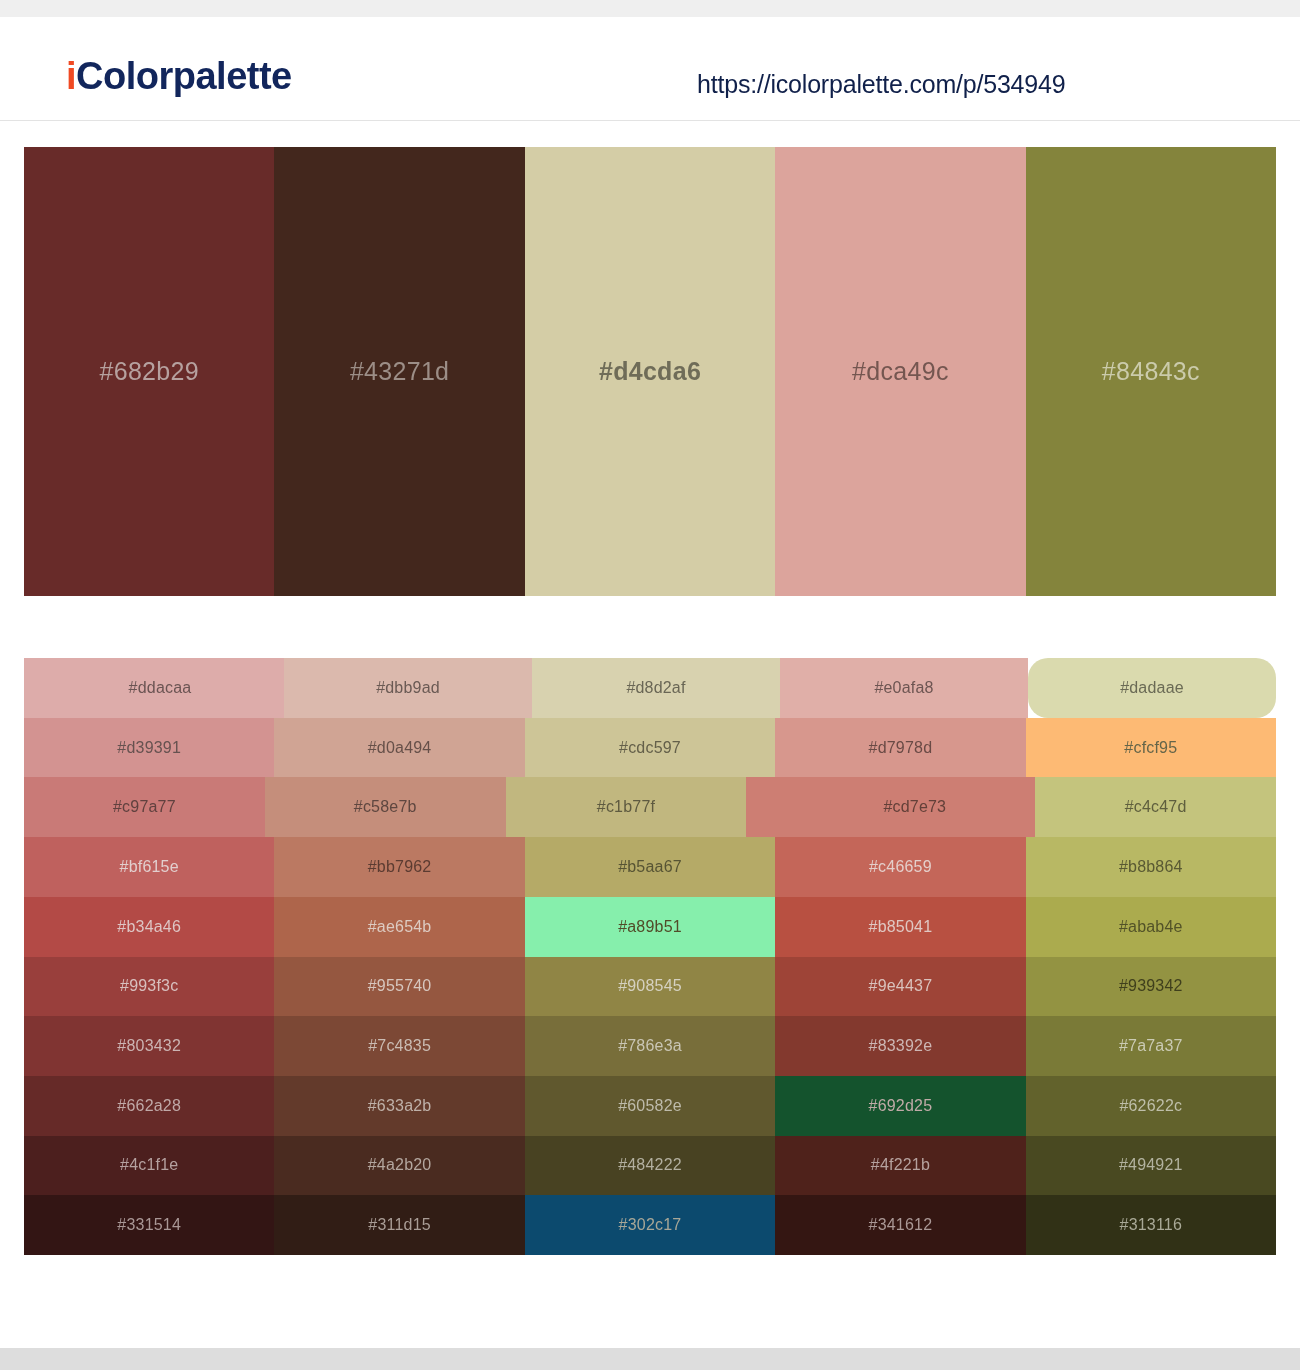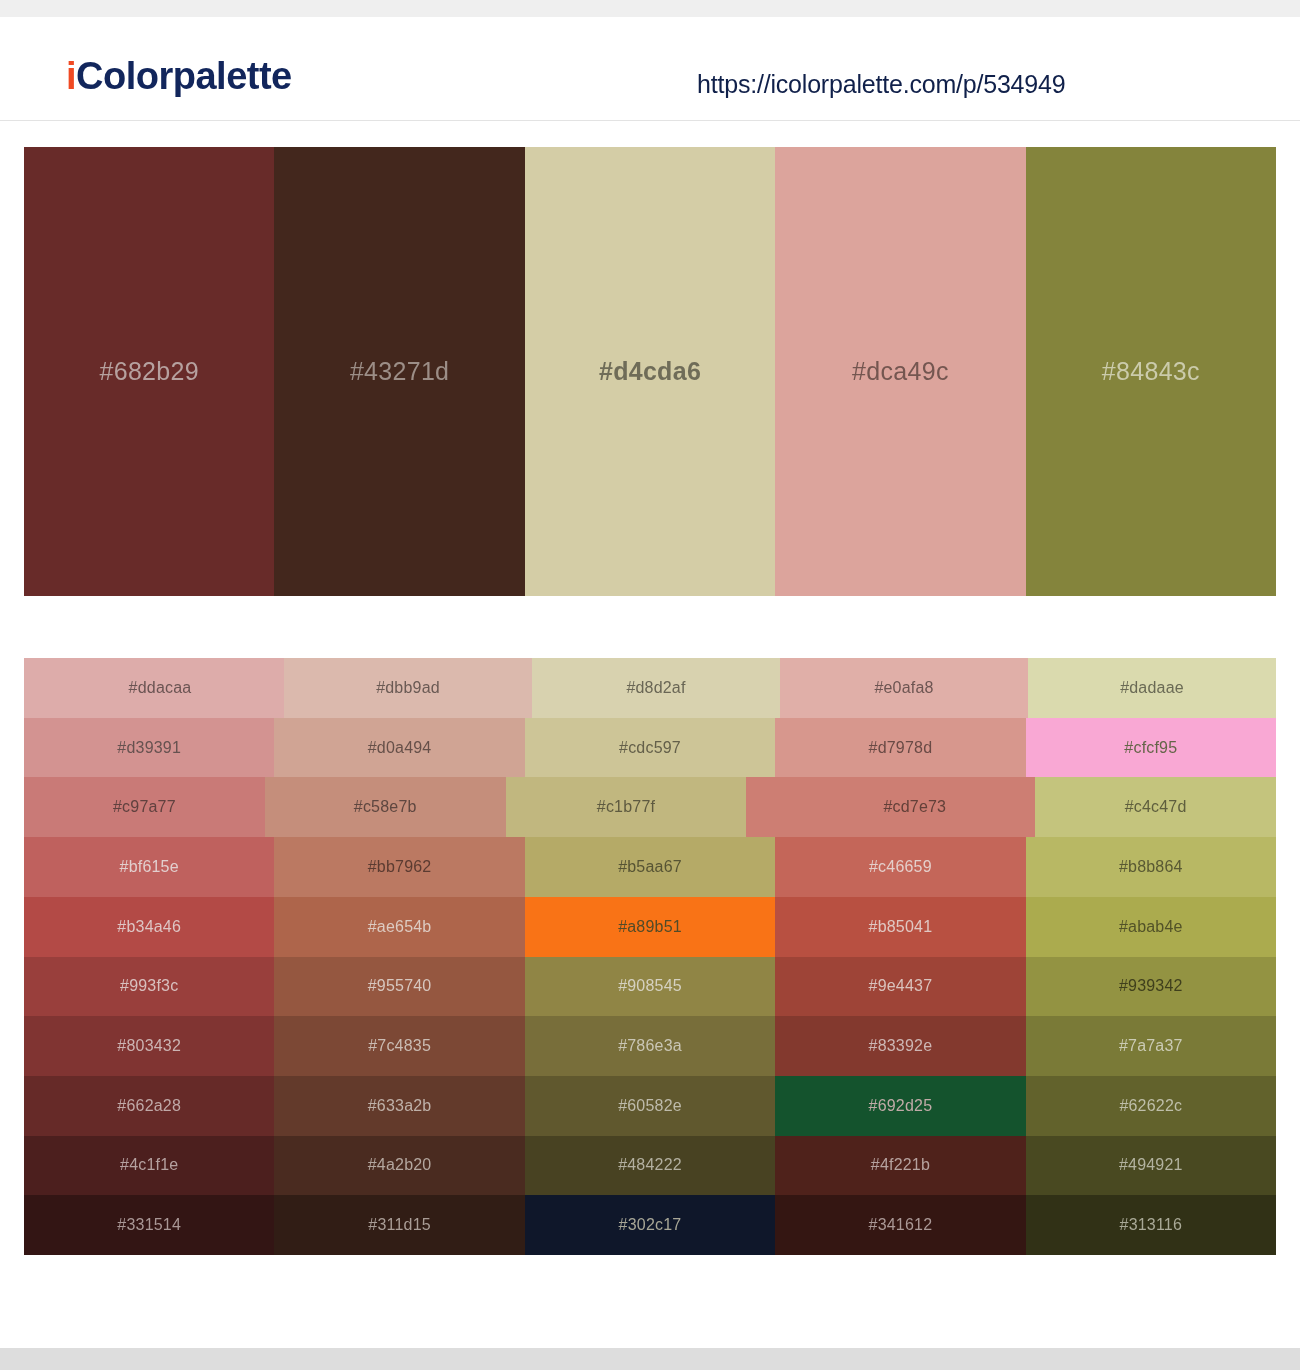--- a/index.html
+++ b/index.html
@@ -158,38 +158,38 @@
         </div>
         <div class="shade-cell" style="background: rgb(219, 185, 173);">
           <span class="shade-label" style="color: rgb(106, 90, 84);">#dbb9ad</span>
         </div>
         <div class="shade-cell" style="background: rgb(216, 210, 175);">
           <span class="shade-label" style="color: rgb(105, 102, 85);">#d8d2af</span>
         </div>
         <div class="shade-cell" style="background: rgb(224, 175, 168);">
           <span class="shade-label" style="color: rgb(109, 85, 82);">#e0afa8</span>
         </div>
-        <div class="shade-cell" style="background: rgb(218, 218, 174);">
+        <div class="shade-cell" style="background: rgb(218, 218, 174); border-radius: 20px;">
           <span class="shade-label" style="color: rgb(106, 106, 85);">#dadaae</span>
         </div>
       </div>
       <div class="shade-row">
         <div class="shade-cell" style="background: rgb(211, 147, 145);">
           <span class="shade-label" style="color: rgb(102, 82, 80);">#d39391</span>
         </div>
         <div class="shade-cell" style="background: rgb(208, 164, 148);">
           <span class="shade-label" style="color: rgb(102, 80, 73);">#d0a494</span>
         </div>
         <div class="shade-cell" style="background: rgb(205, 197, 151);">
           <span class="shade-label" style="color: rgb(100, 96, 74);">#cdc597</span>
         </div>
         <div class="shade-cell" style="background: rgb(215, 151, 141);">
           <span class="shade-label" style="color: rgb(105, 74, 69);">#d7978d</span>
         </div>
-        <div class="shade-cell" style="background: #f9a8d4;">
+        <div class="shade-cell" style="background: #fdba74;">
           <span class="shade-label" style="color: rgb(101, 101, 73);">#cfcf95</span>
         </div>
       </div>
       <div class="shade-row">
         <div class="shade-cell" style="background: rgb(201, 122, 119);">
           <span class="shade-label" style="color: rgb(96, 65, 63);">#c97a77</span>
         </div>
         <div class="shade-cell" style="background: rgb(197, 142, 123);">
           <span class="shade-label" style="color: rgb(95, 71, 64);">#c58e7b</span>
         </div>
@@ -220,21 +220,21 @@
           <span class="shade-label" style="color: rgb(89, 89, 51);">#b8b864</span>
         </div>
       </div>
       <div class="shade-row">
         <div class="shade-cell" style="background: rgb(179, 74, 70);">
           <span class="shade-label" style="color: rgb(222, 198, 197);">#b34a46</span>
         </div>
         <div class="shade-cell" style="background: rgb(174, 101, 75);">
           <span class="shade-label" style="color: rgb(221, 203, 194);">#ae654b</span>
         </div>
-        <div class="shade-cell" style="background: #f97316;">
+        <div class="shade-cell" style="background: #86efac;">
           <span class="shade-label" style="color: rgb(81, 75, 40);">#a89b51</span>
         </div>
         <div class="shade-cell" style="background: rgb(184, 80, 65);">
           <span class="shade-label" style="color: rgb(224, 200, 195);">#b85041</span>
         </div>
         <div class="shade-cell" style="background: rgb(171, 171, 78);">
           <span class="shade-label" style="color: rgb(82, 82, 40);">#abab4e</span>
         </div>
       </div>
       <div class="shade-row">
@@ -305,21 +305,21 @@
           <span class="shade-label" style="color: rgb(179, 179, 160);">#494921</span>
         </div>
       </div>
       <div class="shade-row">
         <div class="shade-cell" style="background: rgb(51, 21, 20);">
           <span class="shade-label" style="color: rgb(169, 151, 150);">#331514</span>
         </div>
         <div class="shade-cell" style="background: rgb(49, 29, 21);">
           <span class="shade-label" style="color: rgb(169, 157, 150);">#311d15</span>
         </div>
-        <div class="shade-cell" style="background: #0f172a;">
+        <div class="shade-cell" style="background: #0c4a6e;">
           <span class="shade-label" style="color: rgb(168, 167, 151);">#302c17</span>
         </div>
         <div class="shade-cell" style="background: rgb(52, 22, 18);">
           <span class="shade-label" style="color: rgb(170, 152, 150);">#341612</span>
         </div>
         <div class="shade-cell" style="background: rgb(49, 49, 22);">
           <span class="shade-label" style="color: rgb(169, 169, 151);">#313116</span>
         </div>
       </div>
     </div>

